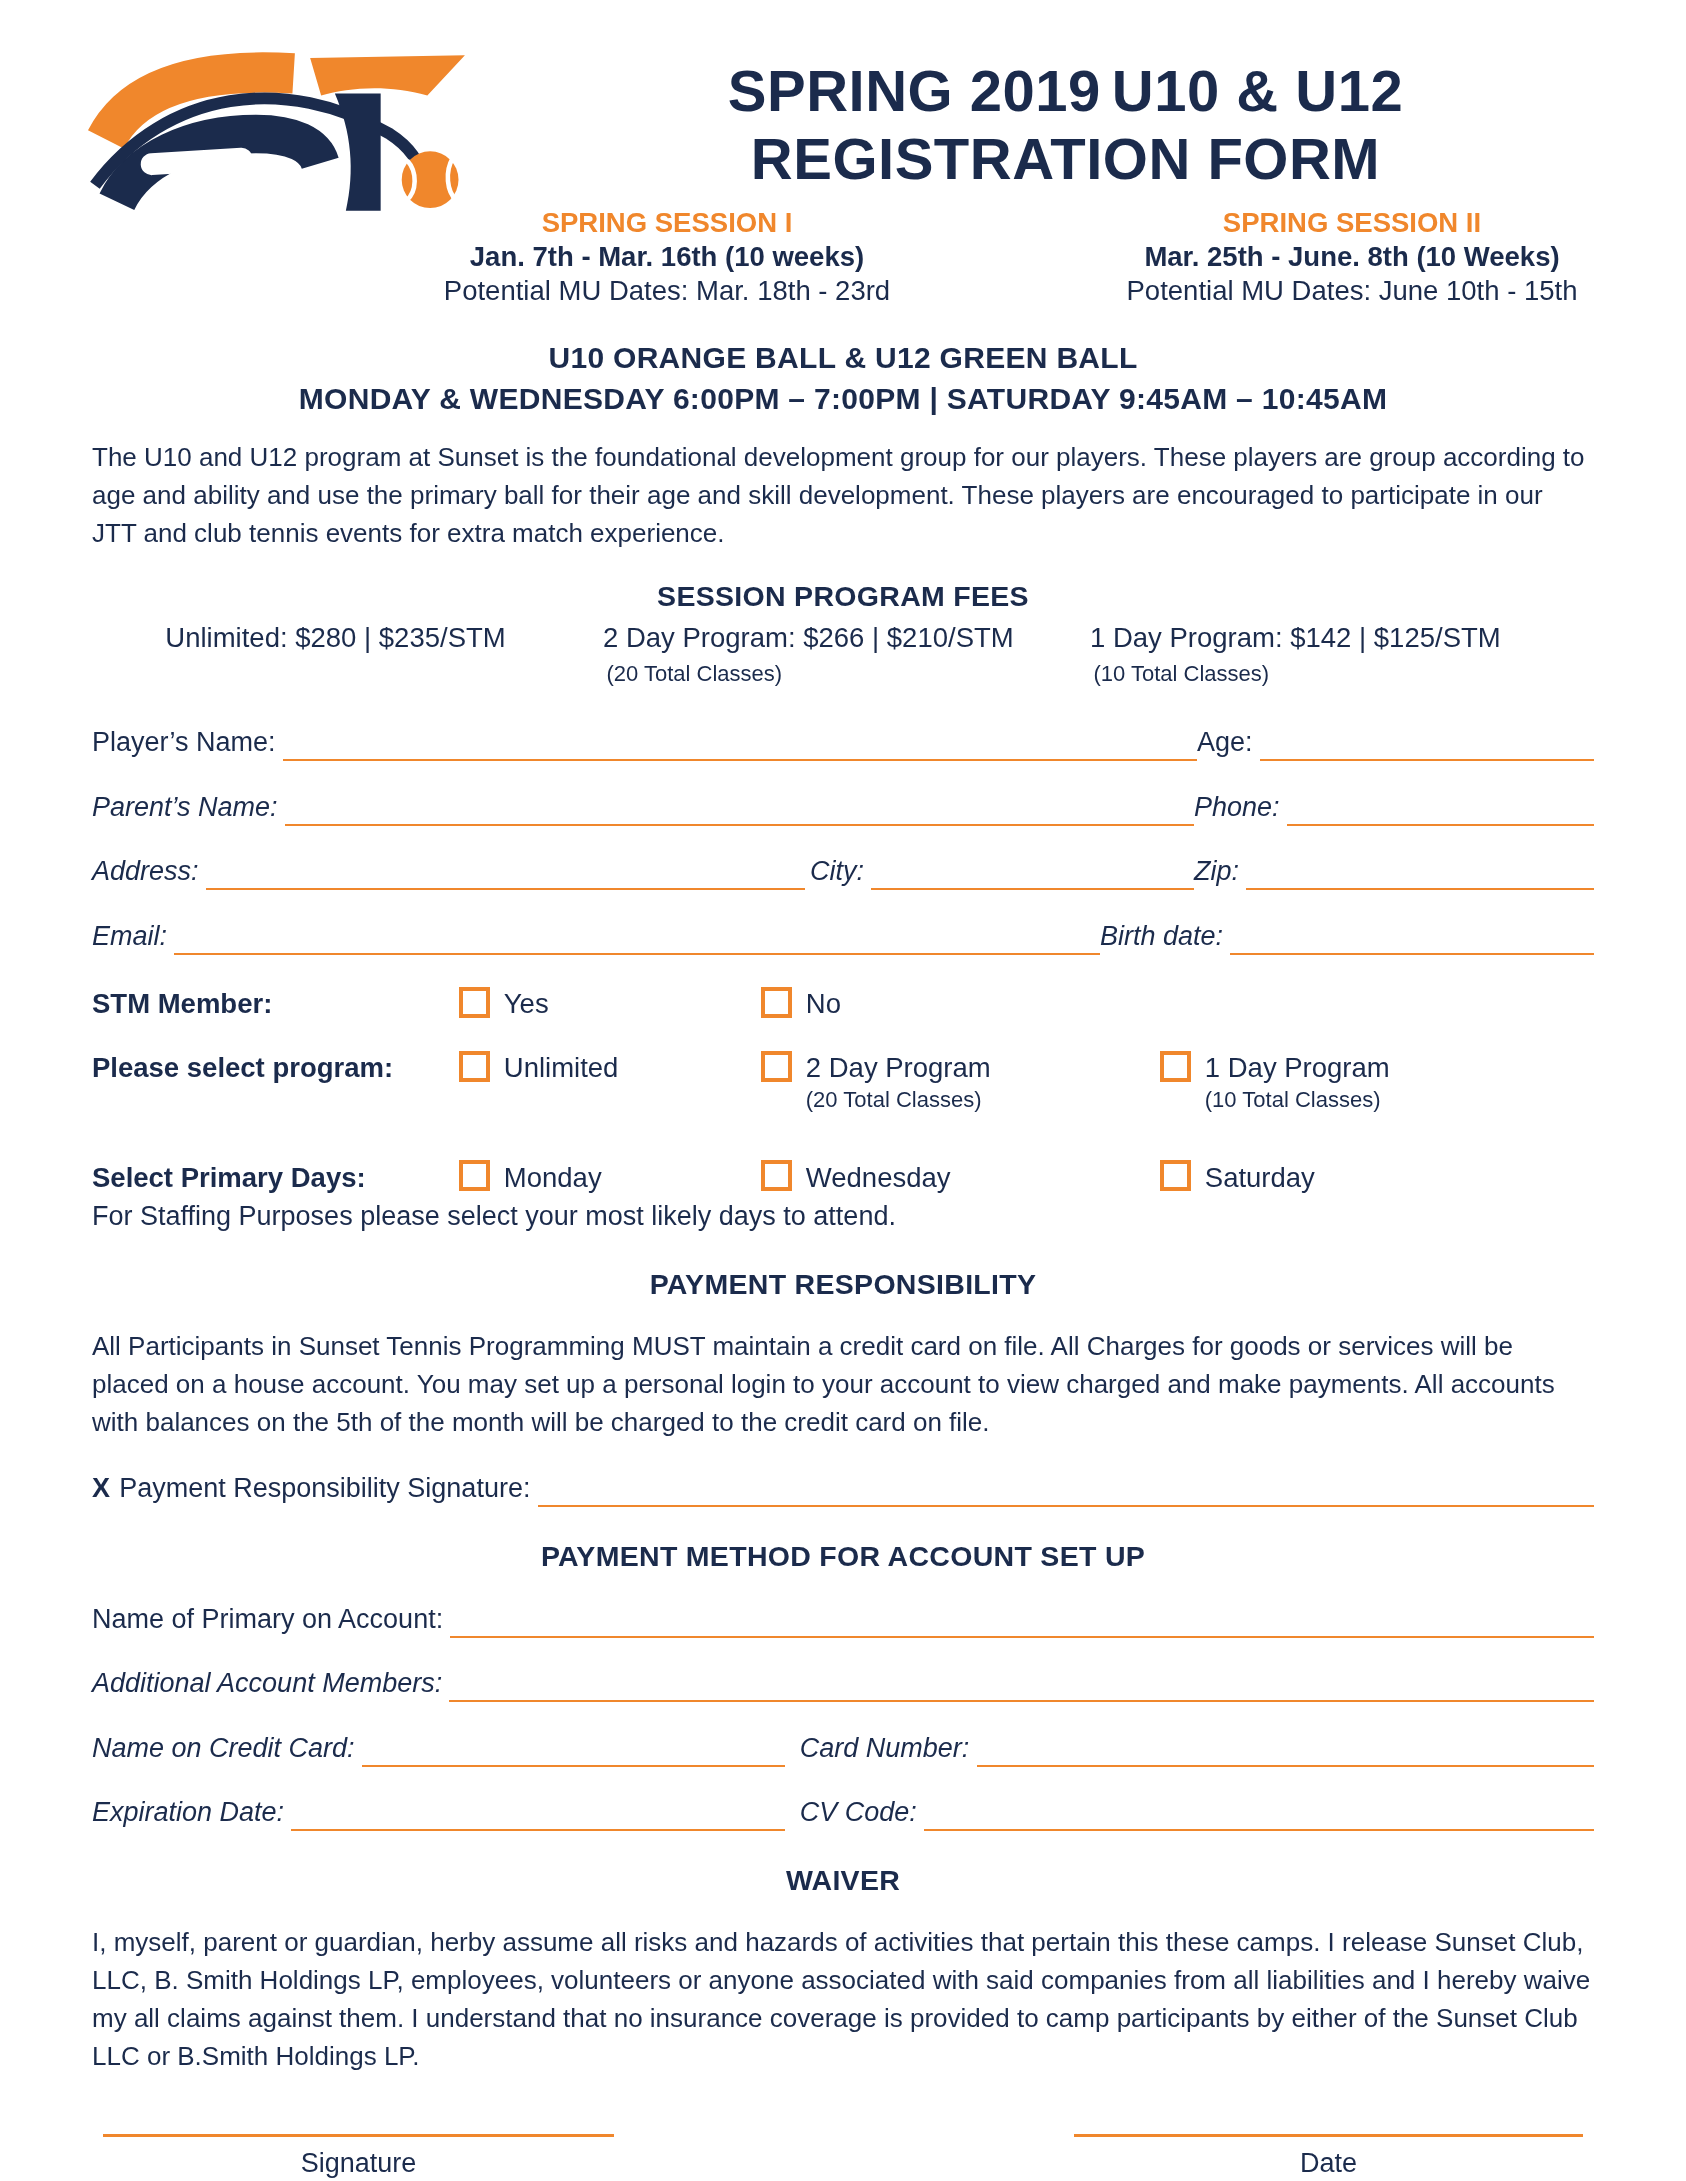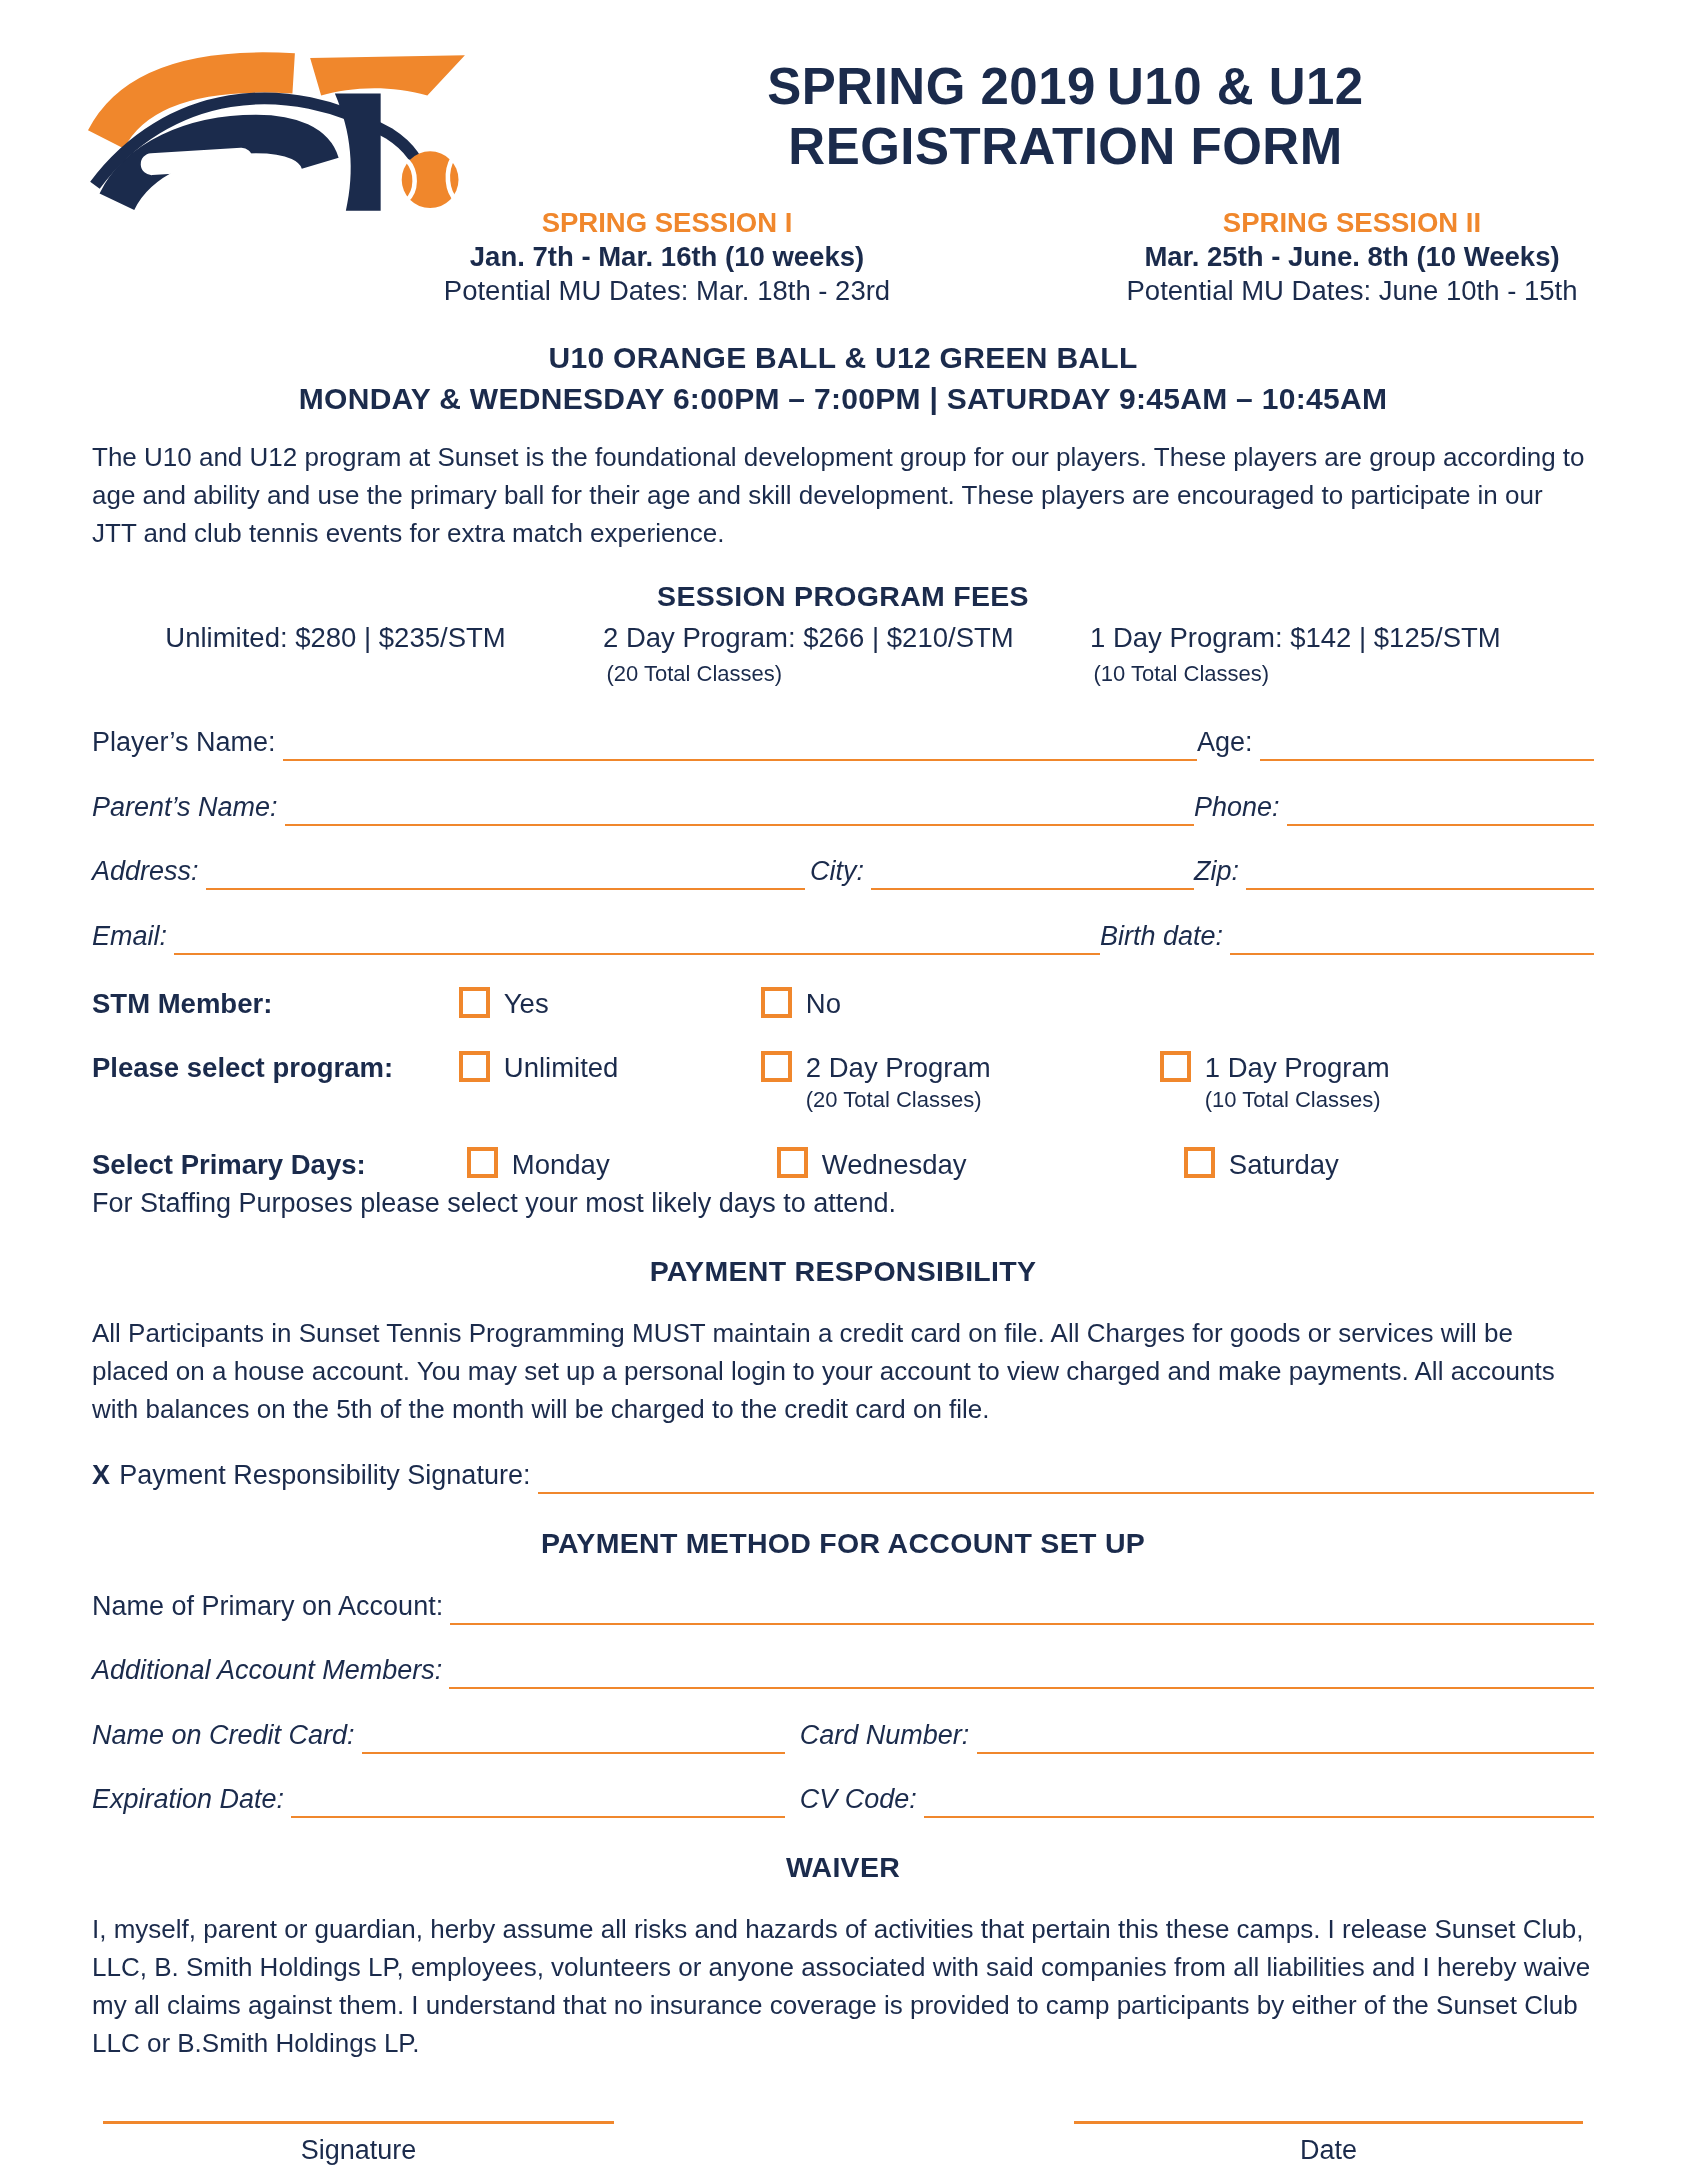--- a/index.html
+++ b/index.html
@@ -13,21 +13,21 @@
     font-family:"Liberation Sans", sans-serif;
     color:var(--navy);
     overflow:hidden;
   }
   .page{position:relative;width:1686px;height:2182px;background:#fff;overflow:hidden;}
 
   
   .header{position:relative;height:317px;}
   .logo{position:absolute;left:87px;top:46px;width:395px;height:174px;}
   .title{position:absolute;left:588px;top:57px;width:955px;text-align:center;
-         font-size:51px;font-weight:700;line-height:1.18;letter-spacing:0.5px;}
+         font-size:58px;font-weight:700;line-height:1.18;letter-spacing:0.5px;}
   .title .t1 .treg{font-weight:700;margin-right:11px;}
   .title .t1 .tbold{font-weight:800;}
   .title .t2{display:block;font-weight:700;}
   .session{position:absolute;top:206px;transform:translateX(-50%);text-align:center;
            white-space:nowrap;line-height:34px;font-size:27.5px;}
   .session-1{left:667px;}
   .session-2{left:1352px;}
   .s-name{color:var(--orange);font-weight:700;}
   .s-dates{font-weight:700;}
   .s-mu{font-weight:400;}
@@ -233,21 +233,21 @@
       </div>
       <div class="opt opt3">
         <span class="cb"></span>
         <span>
           <div class="olbl">1 Day Program</div>
           <div class="ocap">(10 Total Classes)</div>
         </span>
       </div>
     </div>
 
-    <div class="crow" style="margin-top:34px;gap:8px;">
+    <div class="crow" style="margin-top:47px;">
       <div class="clbl">Select Primary Days:</div>
       <div class="opt opt1">
         <span class="cb"></span>
         <span class="olbl">Monday</span>
       </div>
       <div class="opt opt2">
         <span class="cb"></span>
         <span class="olbl">Wednesday</span>
       </div>
       <div class="opt opt3">

